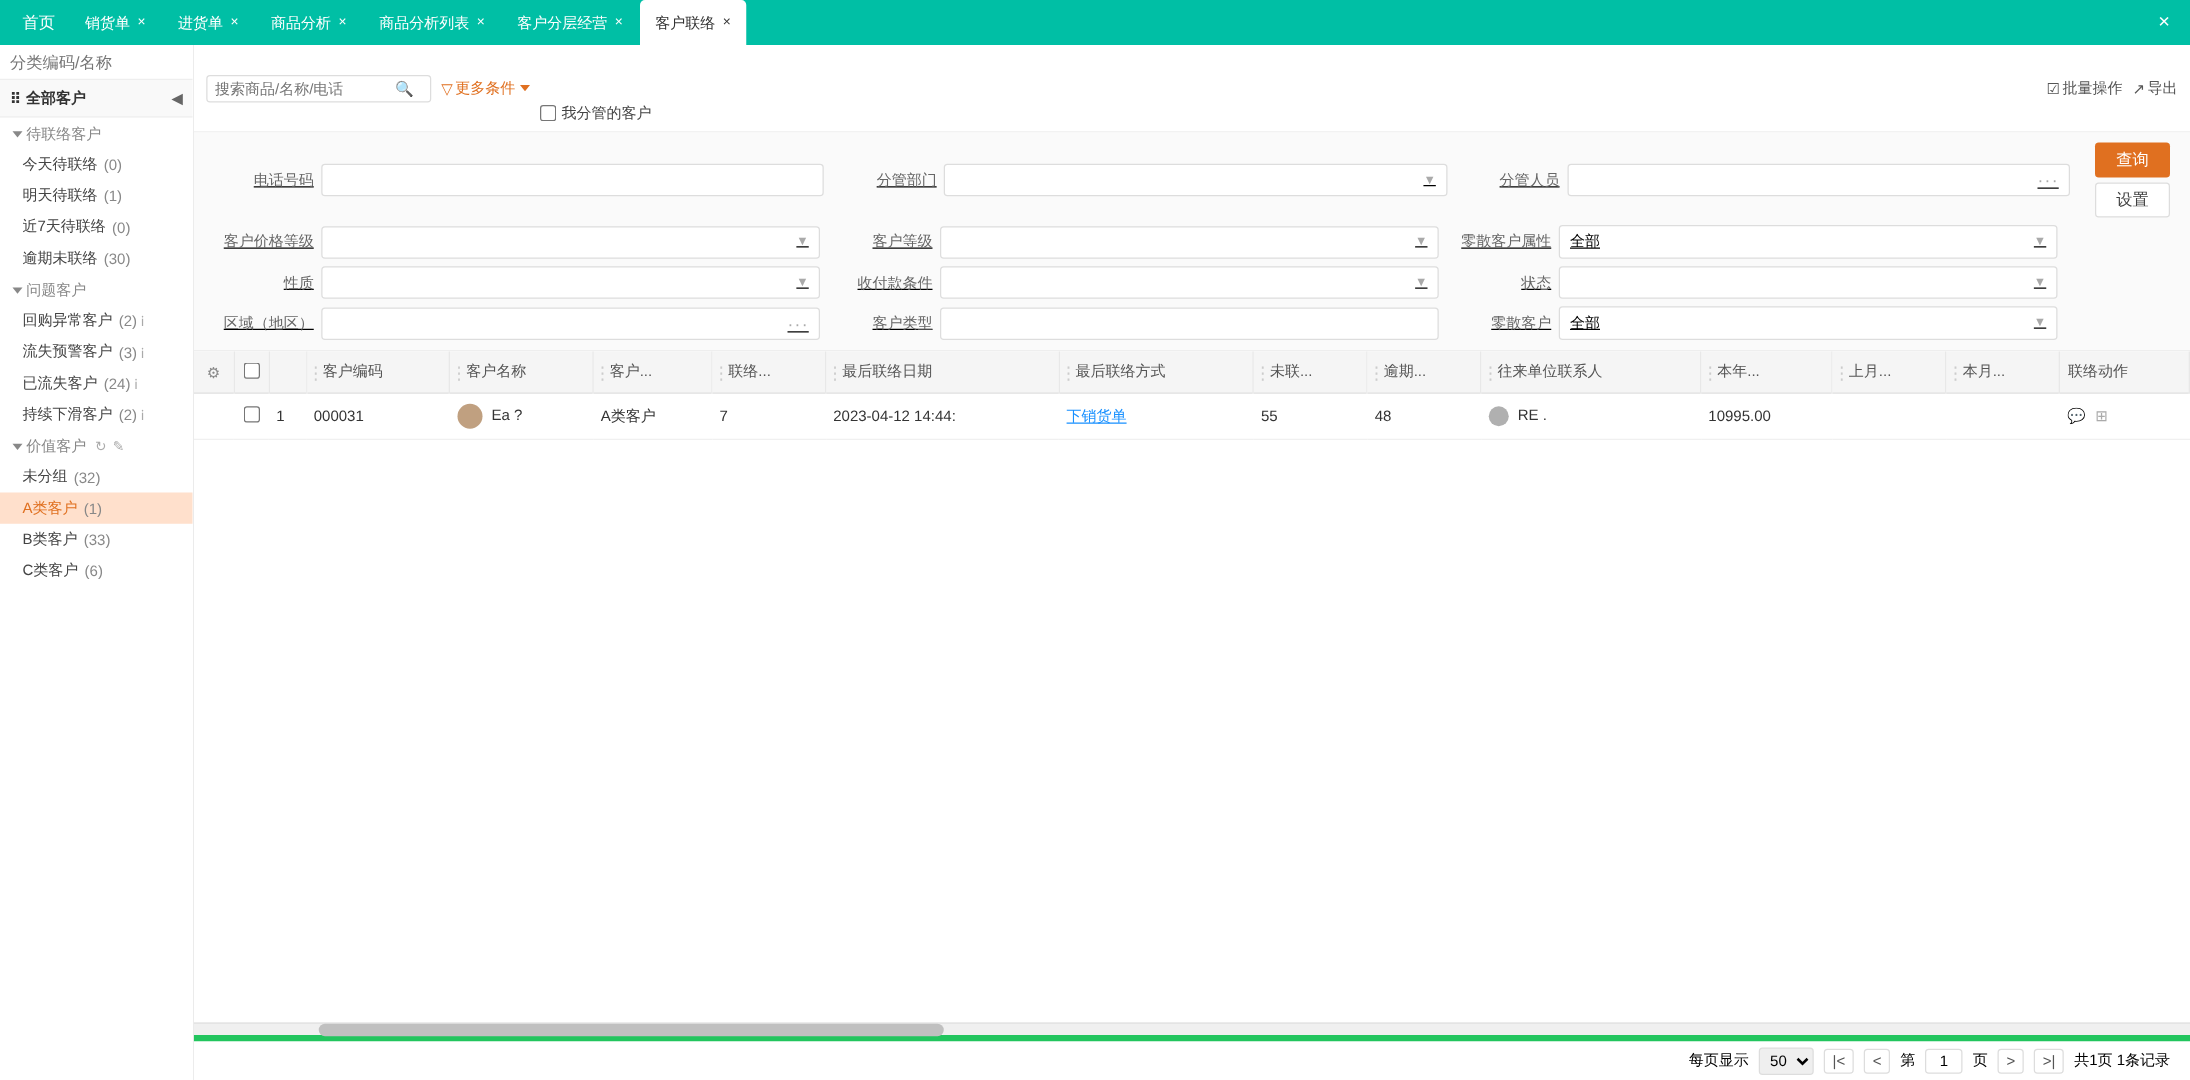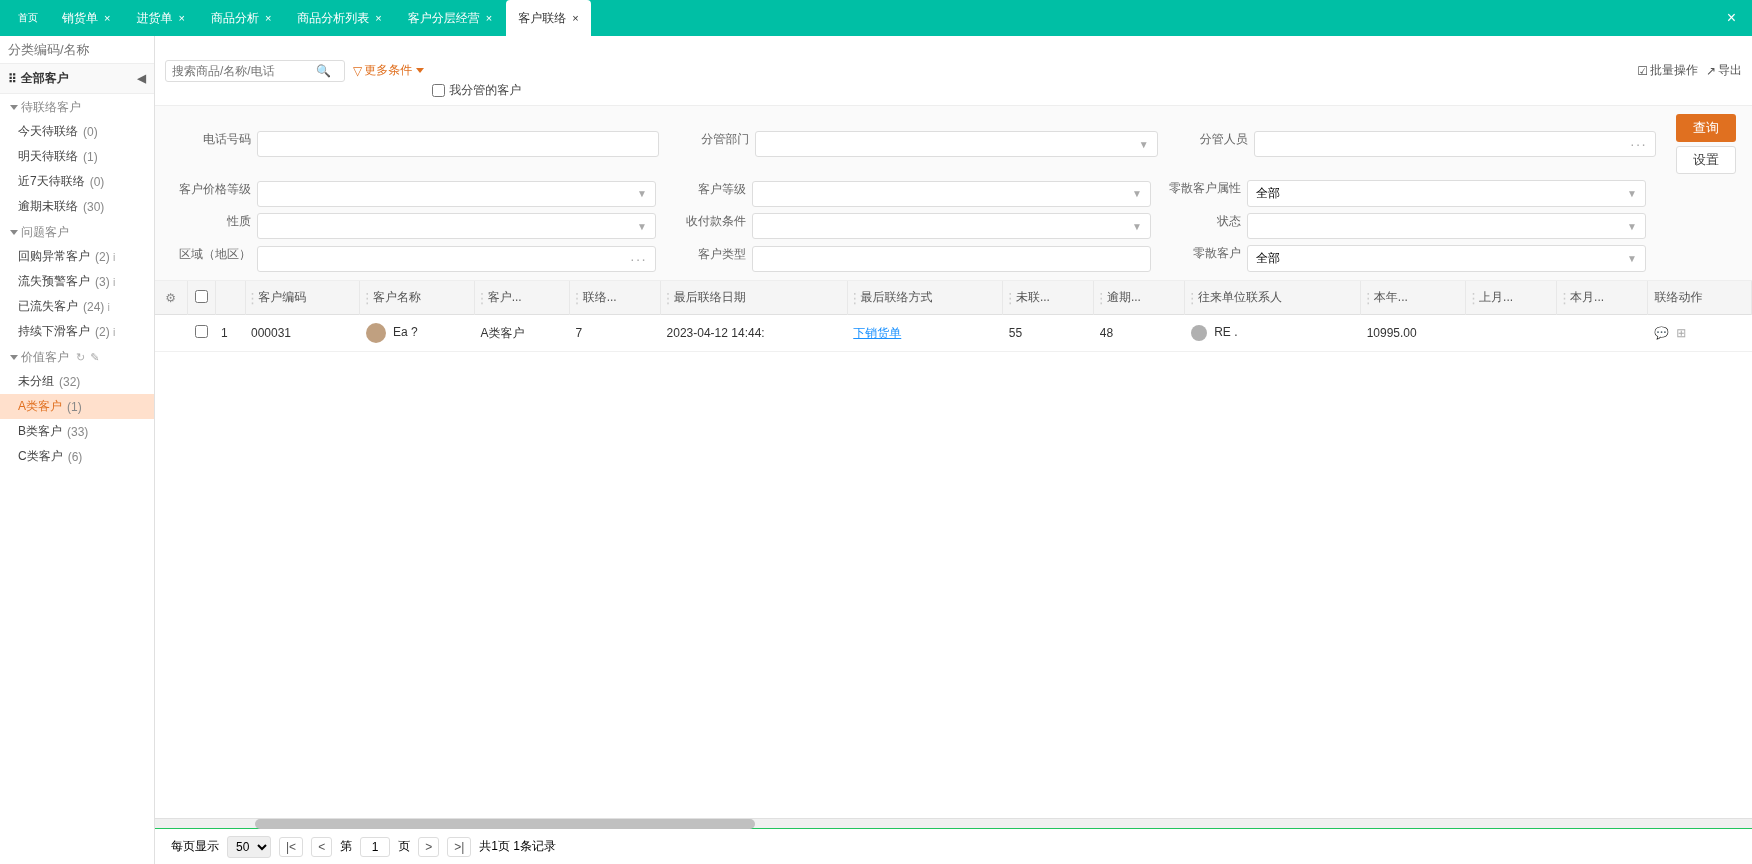--- a/index.html
+++ b/index.html
@@ -29,21 +29,21 @@
       background: #fff;
       color: #333;
       border-radius: 4px 4px 0 0;
     }
     .nav-tab .close-btn {
       font-size: 11px;
       color: inherit;
       cursor: pointer;
       margin-left: 2px;
     }
-    .nav-home { color: #fff; font-size: 10px; cursor: pointer; padding: 0 10px; }
+    .nav-home { color: #fff; font-size: 13px; cursor: pointer; padding: 0 10px; }
     .top-nav-close {
       margin-left: auto;
       color: #fff;
       cursor: pointer;
       font-size: 16px;
       padding: 0 8px;
     }
 
     
     .main-area {
@@ -170,23 +170,24 @@
     }
     .filter-row {
       display: flex;
       align-items: center;
       margin-bottom: 6px;
       gap: 10px;
     }
     .filter-row:last-child { margin-bottom: 0; }
     .filter-item {
       display: flex;
-      align-items: flex-start;
+      align-items: center;
       flex: 1;
       gap: 6px;
+      text-decoration: underline;
     }
     .filter-label {
       color: #666;
       white-space: nowrap;
       min-width: 80px;
       text-align: right;
     }
     .filter-input {
       flex: 1;
       border: 1px solid #ddd;
@@ -270,23 +271,24 @@
     }
     .td-link { color: #1890ff; cursor: pointer; text-decoration: underline; }
     .gear-icon { color: #888; cursor: pointer; }
 
     
     .pagination {
       height: 36px;
       display: flex;
       align-items: center;
       padding: 0 16px;
-      border-top: 1px solid #22c55e;
+      border-top: 5px solid #22c55e;
       background: #fff;
       gap: 8px;
+      justify-content: flex-end;
     }
     .pagination select {
       border: 1px solid #ddd;
       border-radius: 3px;
       padding: 2px 4px;
       font-size: 12px;
     }
     .page-btn {
       border: 1px solid #ddd;
       background: #fff;

